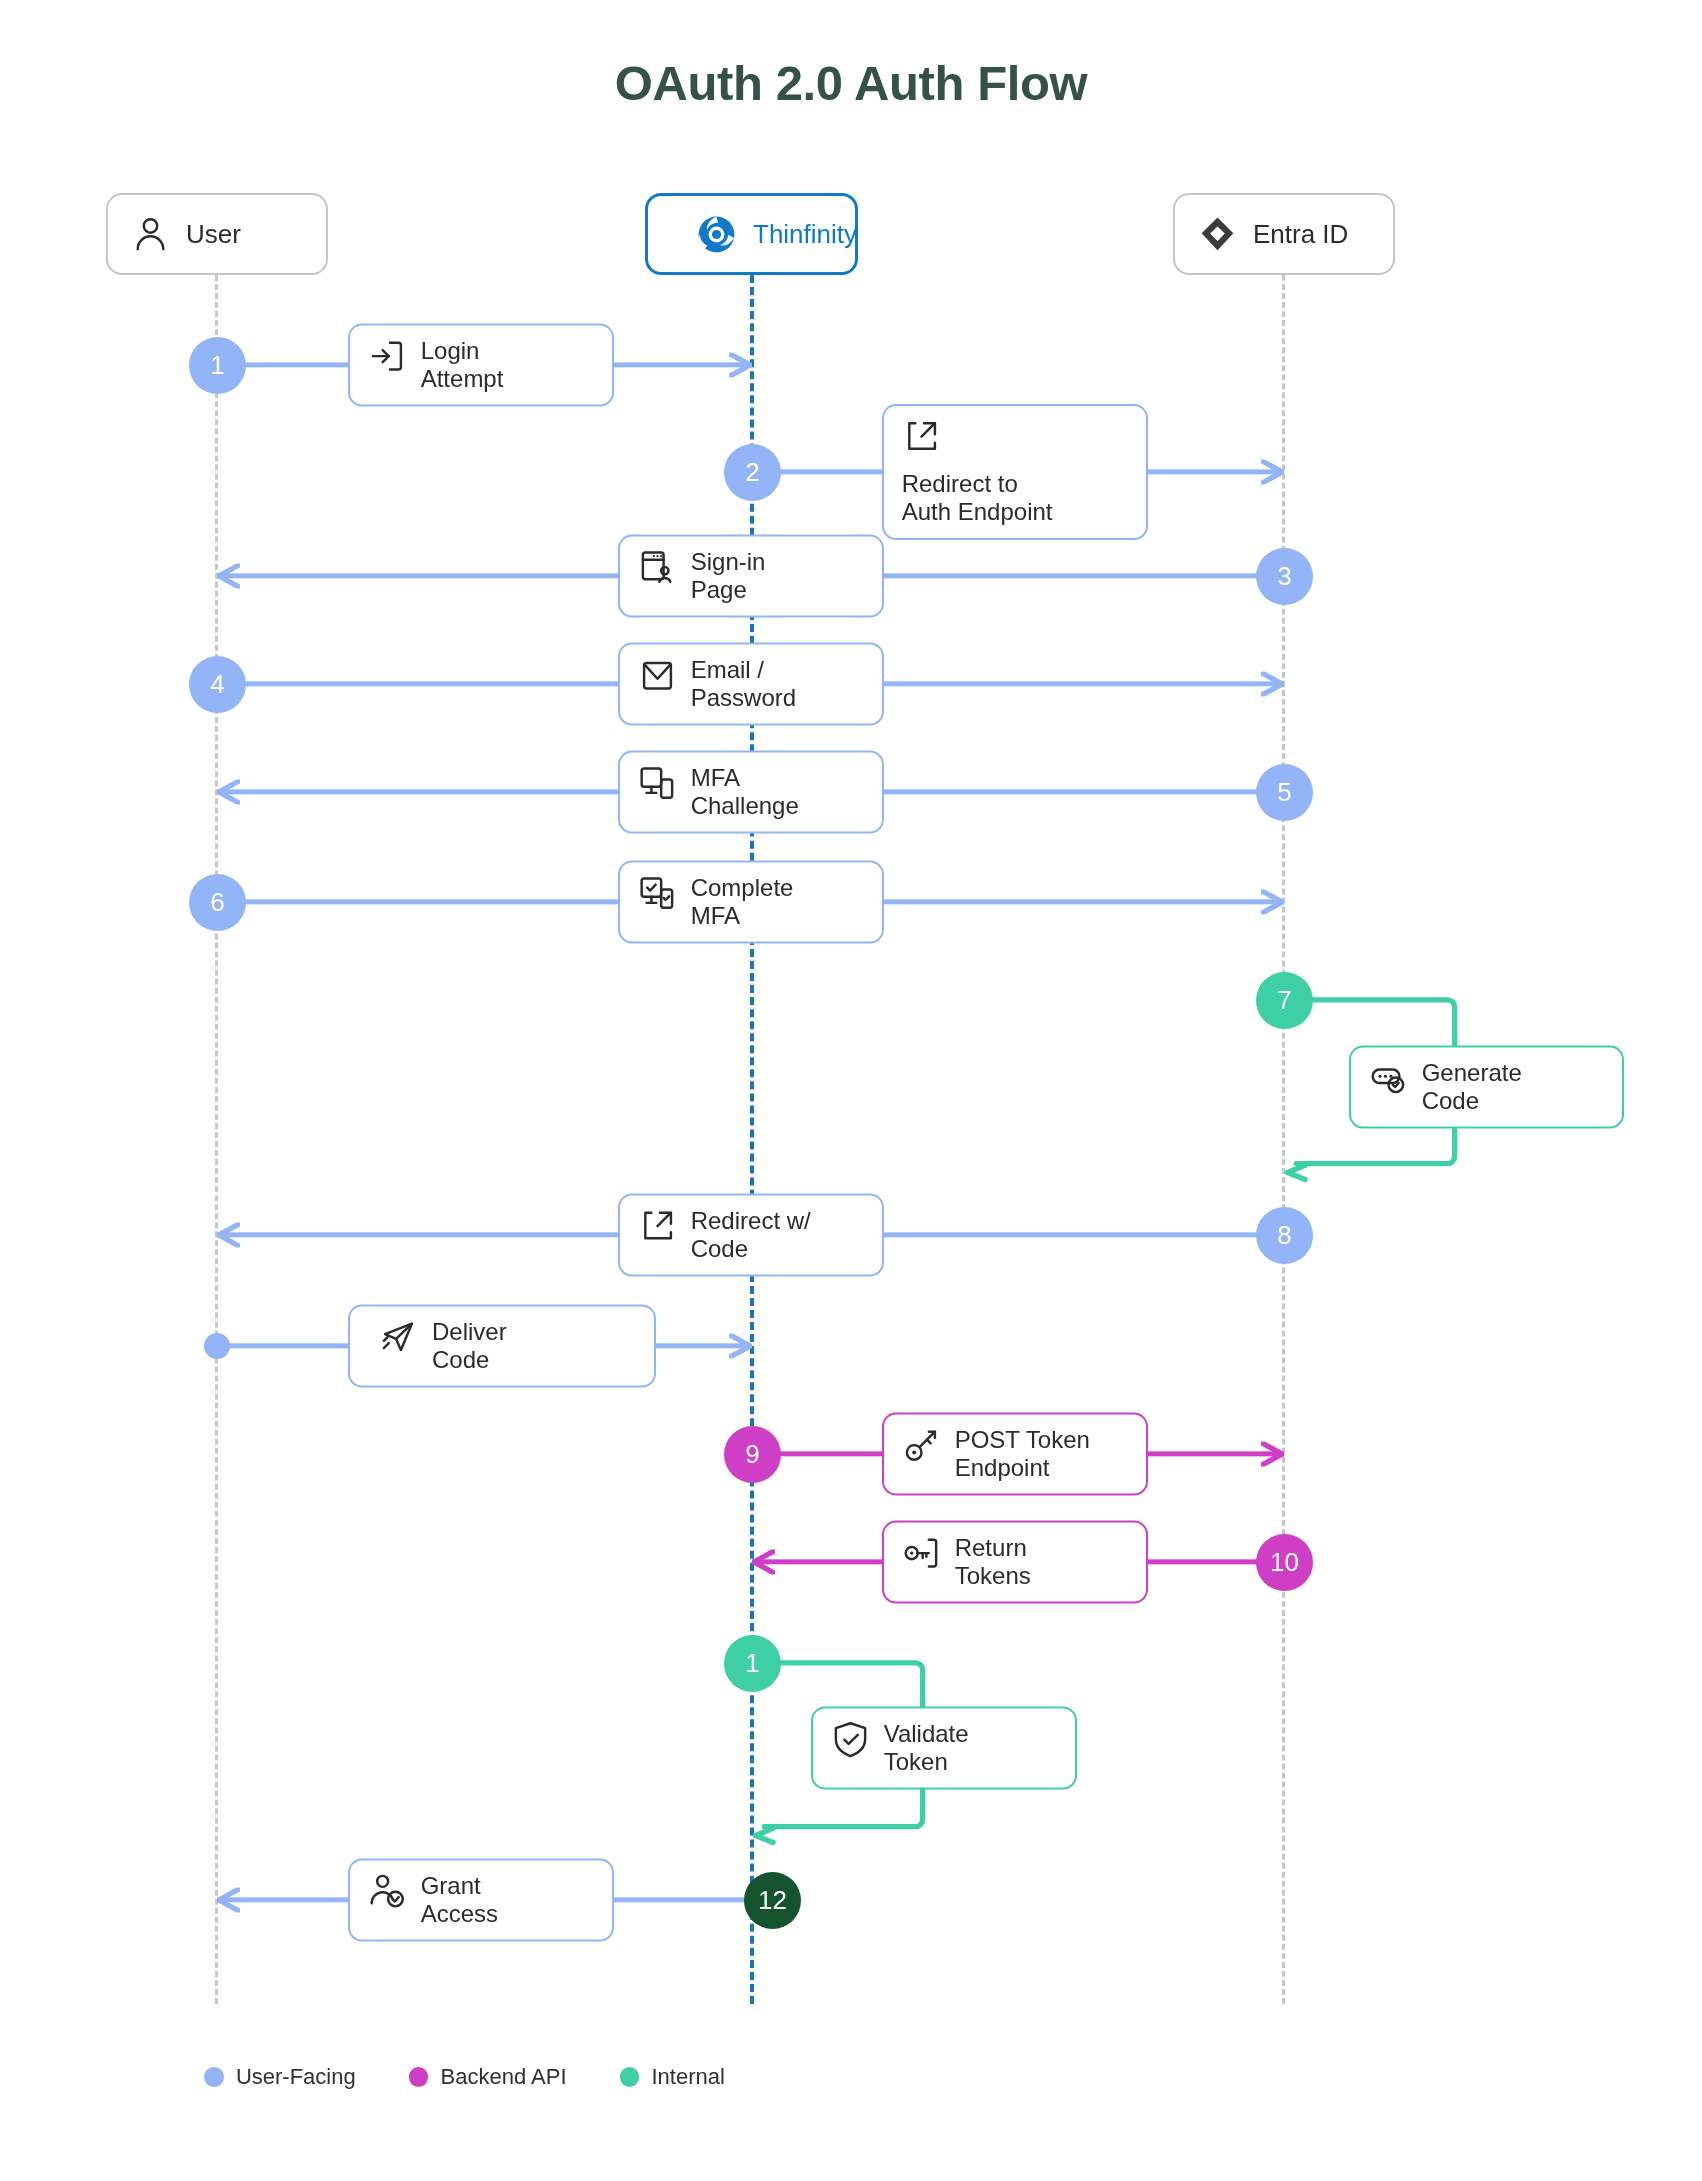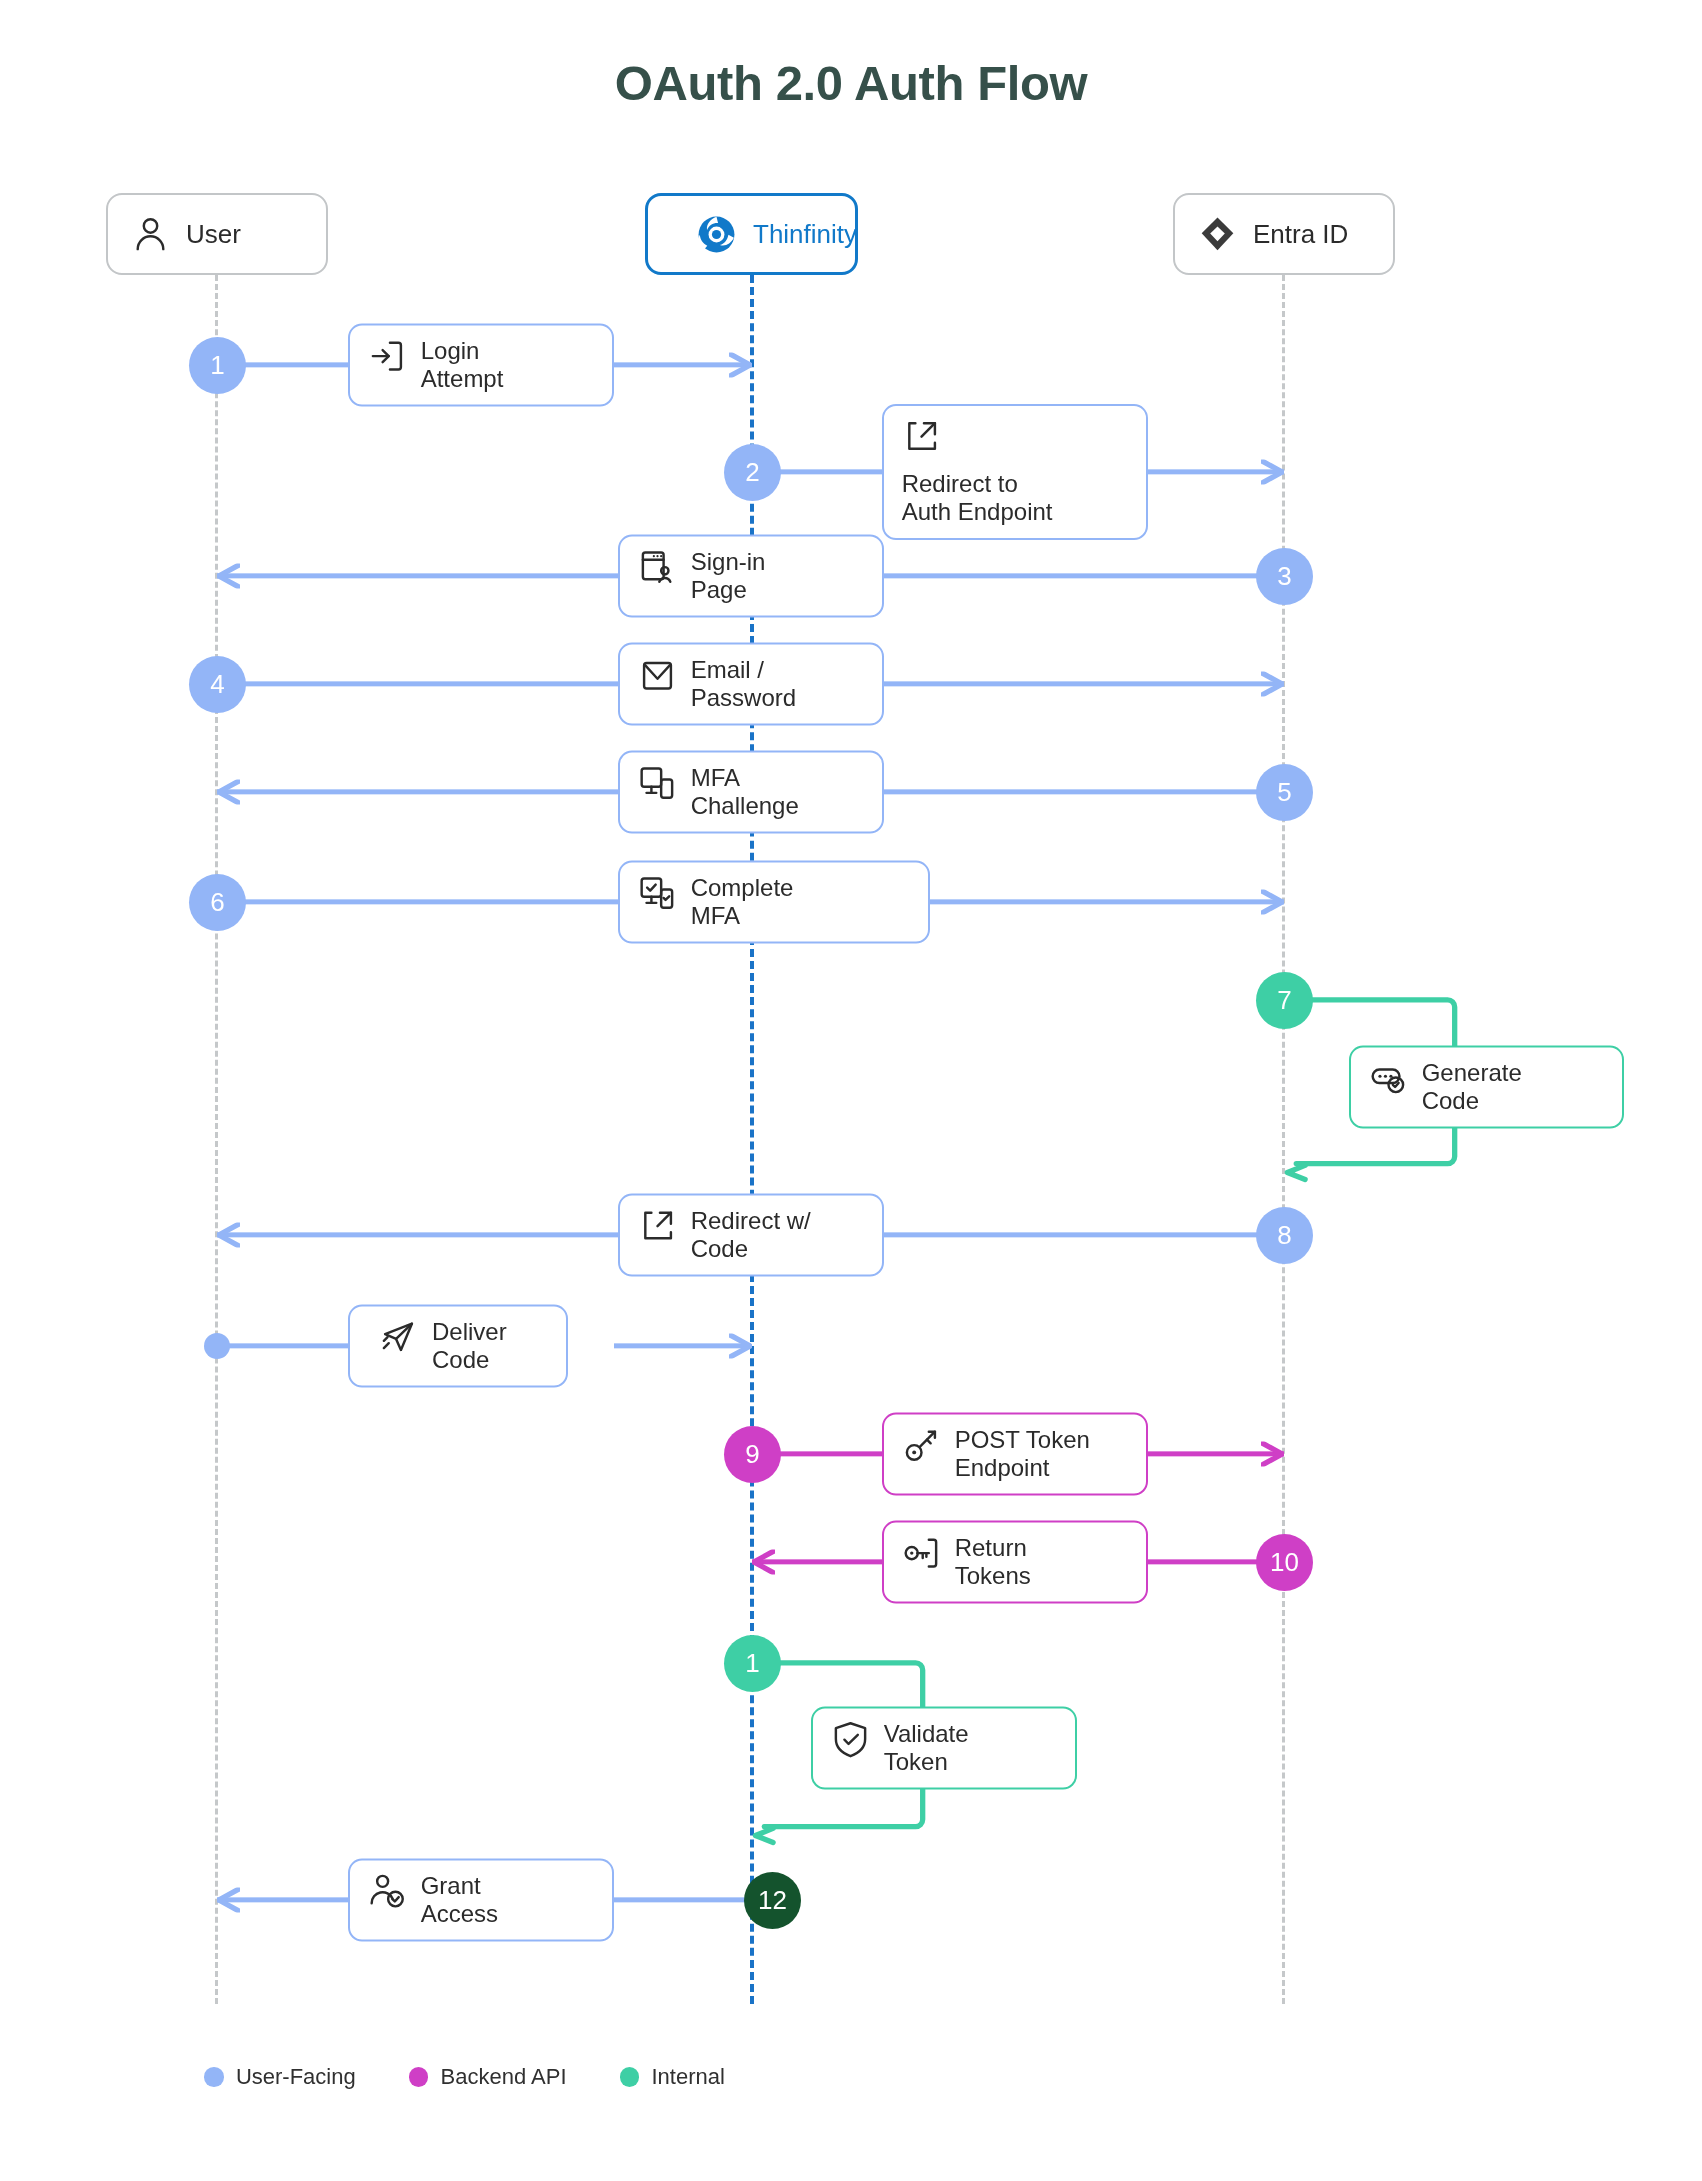--- a/index.html
+++ b/index.html
@@ -267,21 +267,21 @@
           </svg>
         </span>
         <span class="msg-text">MFA
 Challenge</span>
       </div>
       <div class="conn" style="left: 217px; width: 401px; top: 902px; background: rgb(147, 181, 247);"></div>
       <div class="conn" style="left: 884px; width: 400px; top: 902px; background: rgb(147, 181, 247);"></div>
       <div class="arrowhead" style="left: 1261px; top: 902px;"><svg width="23" height="25" viewBox="0 0 26 28">
           <path d="M2,2 L24,14 L2,26" fill="none" stroke="#93b5f7" stroke-width="6" stroke-linecap="round" stroke-linejoin="round"></path>
         </svg></div>
-      <div class="msgbox" style="left: 618px; width: 312px; top: 902px; border-color: rgb(147, 181, 247);">
+      <div class="msgbox" style="left: 618px; width: 266px; top: 902px; border-color: rgb(147, 181, 247);">
         <span class="msg-icon">
           <svg width="39" height="39" viewBox="0 0 32 32">
             <rect x="3" y="4" width="16" height="15" rx="2" stroke="#2b2b2b" stroke-width="2" fill="none" stroke-linecap="round" stroke-linejoin="round"></rect>
             <path d="M7.5 11.5l2.5 2.5 4.5-5" stroke="#2b2b2b" stroke-width="2" fill="none" stroke-linecap="round" stroke-linejoin="round"></path>
             <path d="M7 24h8" stroke="#2b2b2b" stroke-width="2" fill="none" stroke-linecap="round" stroke-linejoin="round"></path>
             <path d="M11 19v5" stroke="#2b2b2b" stroke-width="2" fill="none" stroke-linecap="round" stroke-linejoin="round"></path>
             <rect x="19" y="13" width="9" height="15" rx="2" stroke="#2b2b2b" stroke-width="2" fill="none" stroke-linecap="round" stroke-linejoin="round"></rect>
             <path d="M21 20l1.6 1.6 3-3" stroke="#2b2b2b" stroke-width="2" fill="none" stroke-linecap="round" stroke-linejoin="round"></path>
           </svg>
         </span>
@@ -302,21 +302,21 @@
           </svg>
         </span>
         <span class="msg-text">Redirect w/
 Code</span>
       </div>
       <div class="conn" style="left: 217px; width: 131px; top: 1346px; background: rgb(147, 181, 247);"></div>
       <div class="conn" style="left: 614px; width: 137px; top: 1346px; background: rgb(147, 181, 247);"></div>
       <div class="arrowhead" style="left: 729px; top: 1346px;"><svg width="23" height="25" viewBox="0 0 26 28">
           <path d="M2,2 L24,14 L2,26" fill="none" stroke="#93b5f7" stroke-width="6" stroke-linecap="round" stroke-linejoin="round"></path>
         </svg></div>
-      <div class="msgbox" style="left: 348px; width: 220px; top: 1346px; border-color: rgb(147, 181, 247); padding-left: 29px;">
+      <div class="msgbox" style="left: 348px; width: 308px; top: 1346px; border-color: rgb(147, 181, 247); padding-left: 29px;">
         <span class="msg-icon">
           <svg width="39" height="39" viewBox="0 0 32 32">
             <path d="M27 5L5 13.5l9 4 4 9z" stroke="#2b2b2b" stroke-width="2" fill="none" stroke-linecap="round" stroke-linejoin="round"></path>
             <path d="M27 5L14 17.5" stroke="#2b2b2b" stroke-width="2" fill="none" stroke-linecap="round" stroke-linejoin="round"></path>
             <path d="M4 25l4-4" stroke="#2b2b2b" stroke-width="2" fill="none" stroke-linecap="round" stroke-linejoin="round"></path>
             <path d="M4 19l3-3" stroke="#2b2b2b" stroke-width="2" fill="none" stroke-linecap="round" stroke-linejoin="round"></path>
           </svg>
         </span>
         <span class="msg-text">Deliver
 Code</span>

